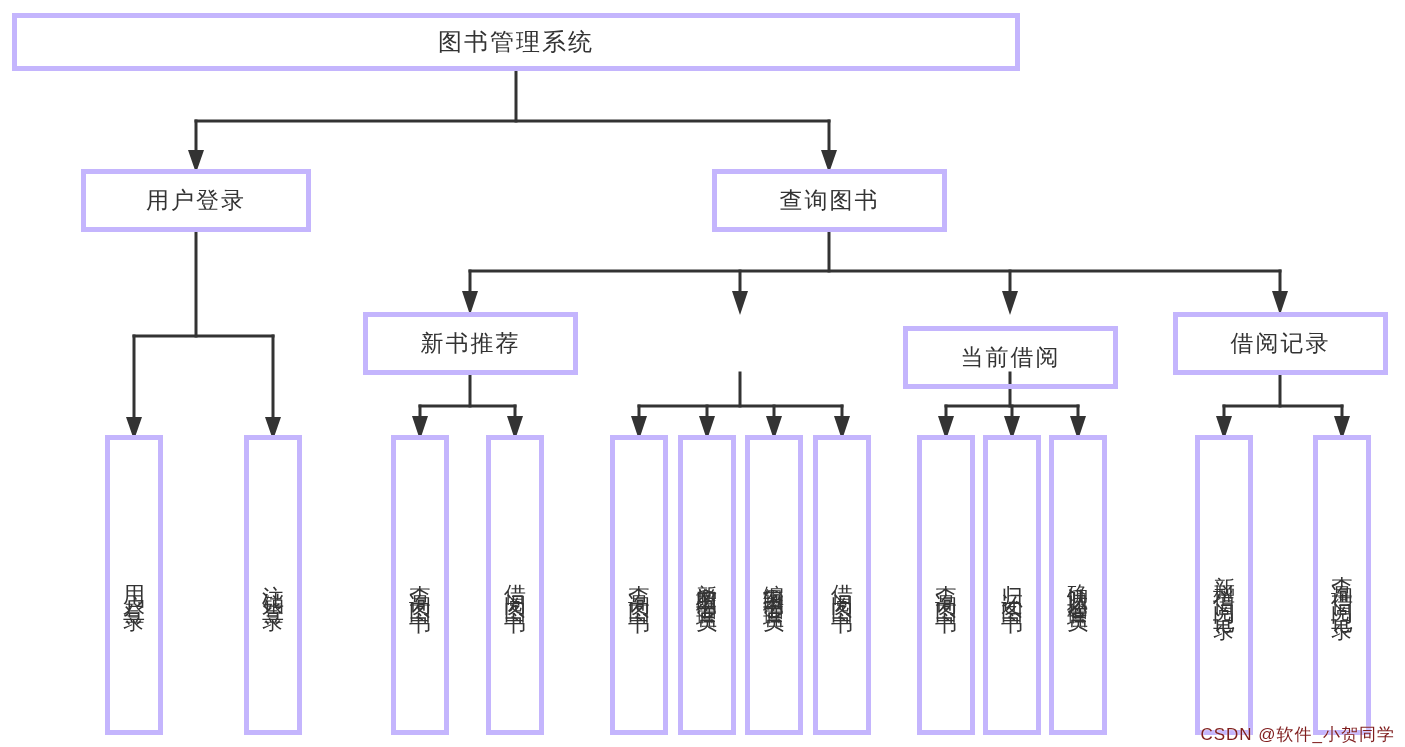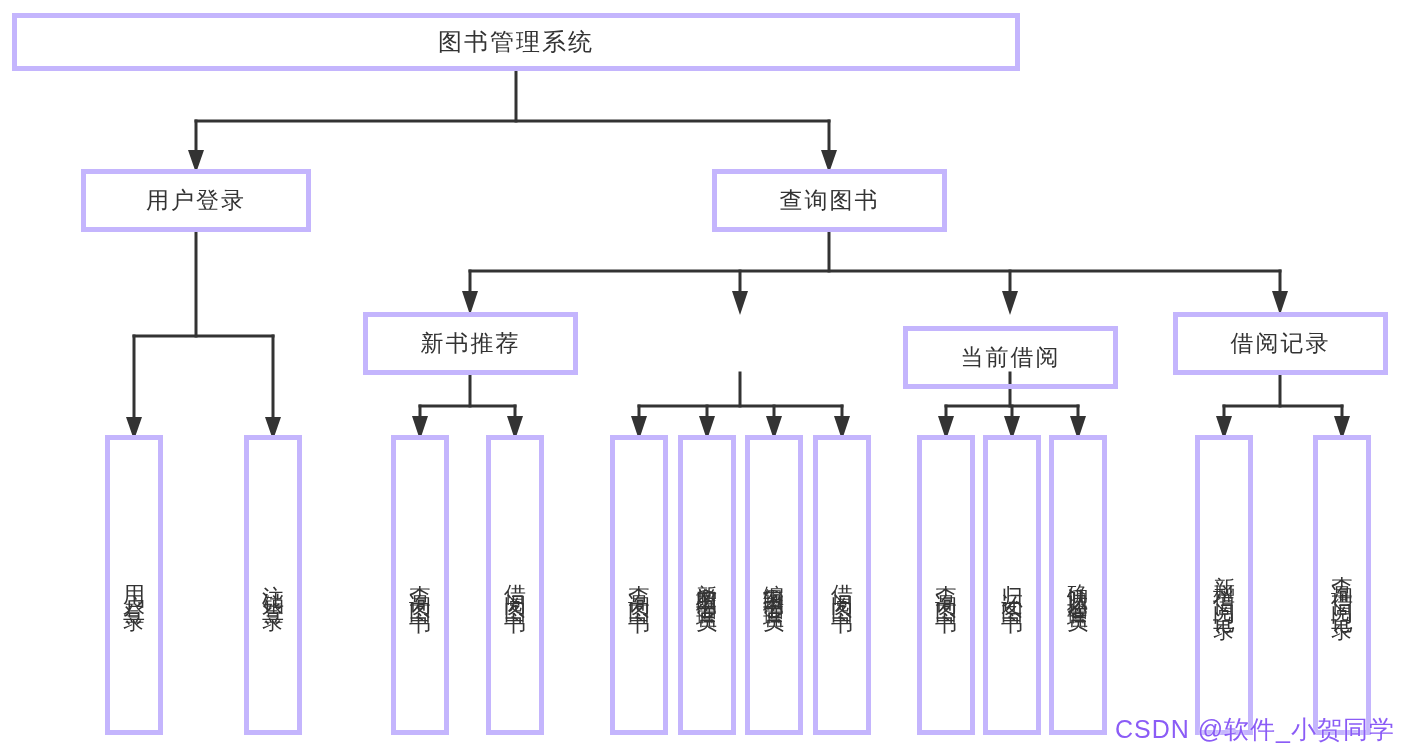--- a/index.html
+++ b/index.html
@@ -49,23 +49,23 @@
   }
   .leaf.long span {
     font-size: 21px;
     letter-spacing: 4px;
   }
 
   .watermark {
     position: absolute;
     right: 10px;
     bottom: 1px;
-    font-size: 25px;
+    font-size: 17px;
     letter-spacing: 1px;
-    color: #8b5cf6;
+    color: #7f1d1d;
     text-shadow: 0 0 2px rgba(255,255,255,0.9);
     white-space: nowrap;
   }
 </style>
 </head>
 <body>
 
 <div class="stage">
 
   <svg class="connectors" viewBox="0 0 1405 747" xmlns="http://www.w3.org/2000/svg" aria-hidden="true">

